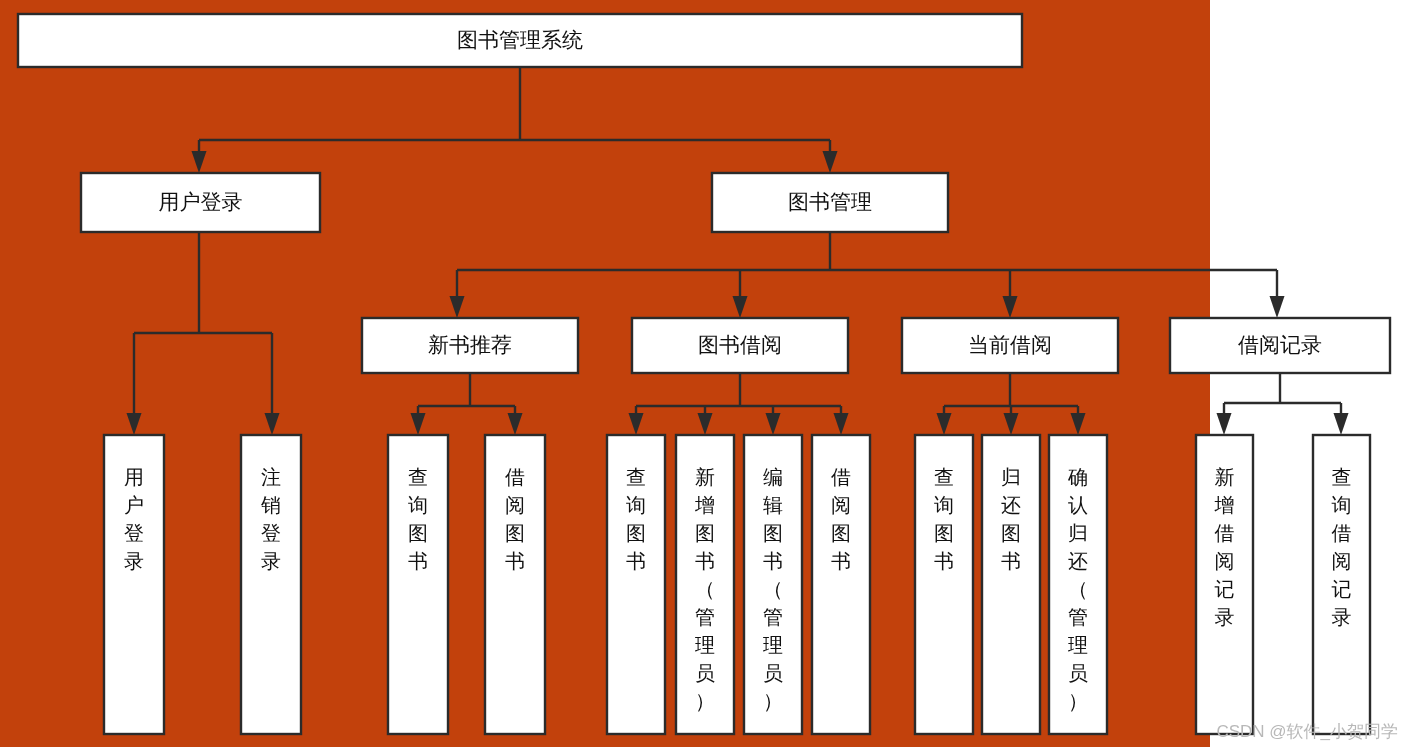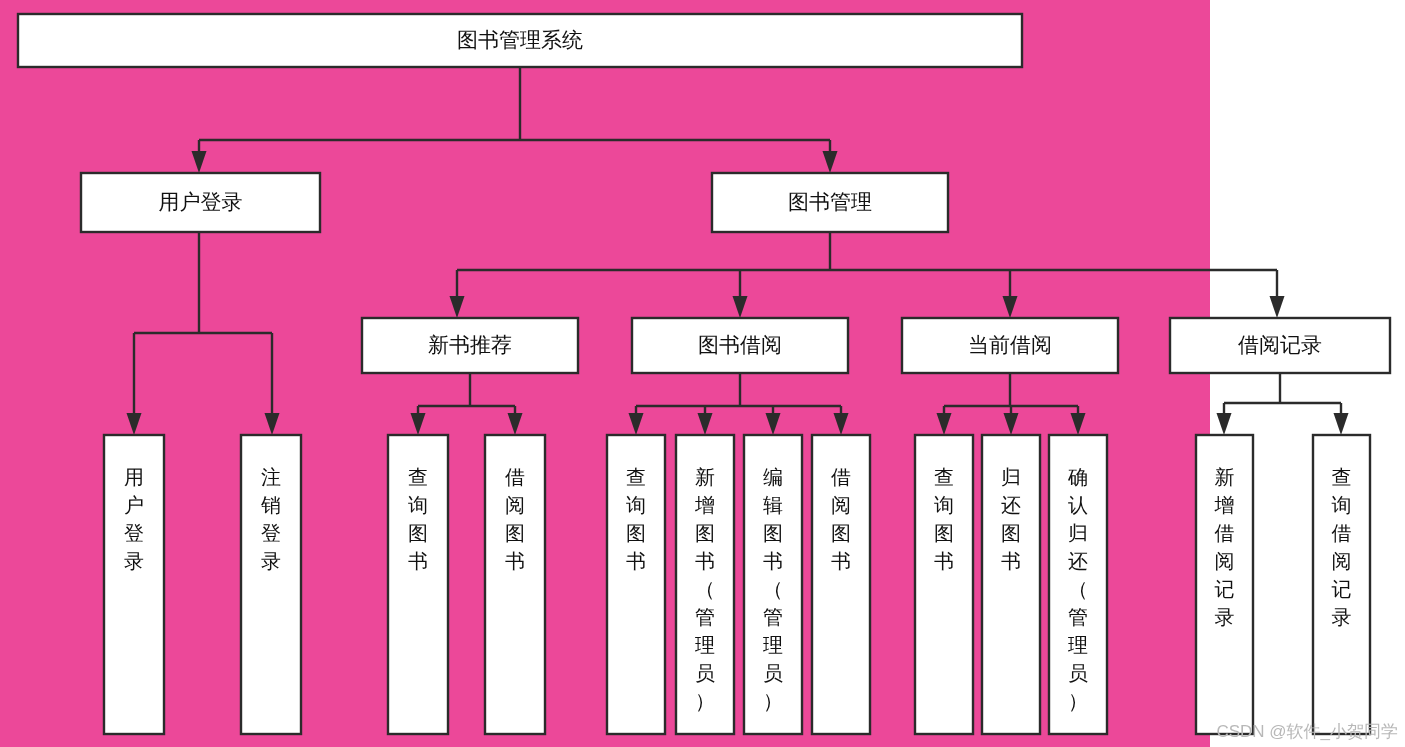--- a/index.html
+++ b/index.html
@@ -11,21 +11,21 @@
   body {
     width: 1405px;
     height: 747px;
     font-family: "Liberation Sans", "DejaVu Sans", sans-serif;
     overflow: hidden;
   }
   #diagram-root {
     position: relative;
     width: 1210px;
     height: 747px;
-    background: #ec4899;
+    background: #c2410c;
   }
   svg.diagram-canvas {
     position: absolute;
     left: 0;
     top: 0;
     width: 1405px;
     height: 747px;
     display: block;
   }
   .node-box {

